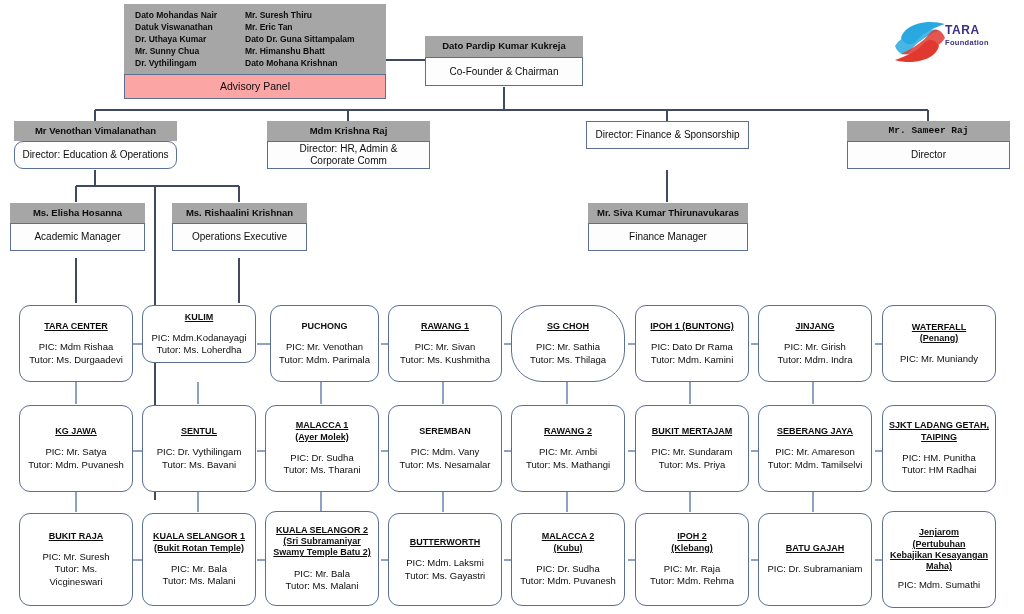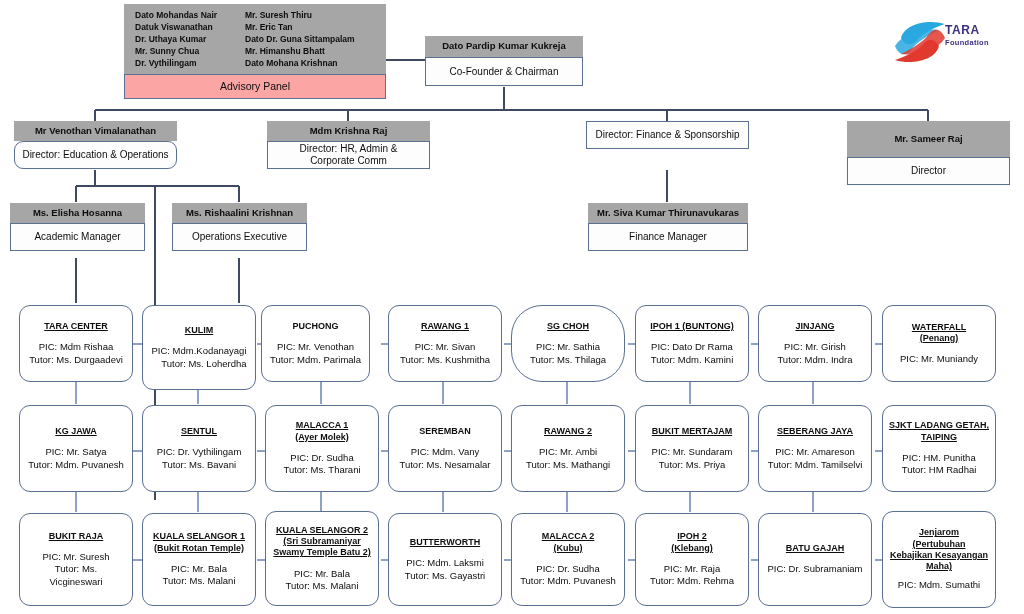--- a/index.html
+++ b/index.html
@@ -287,21 +287,21 @@
     <div class="node-head" style="height:20px;">Mdm Krishna Raj</div>
     <div class="node-body" style="height:28px;">Director: HR, Admin &amp;
 Corporate Comm</div>
   </div>
 
   <div class="node" style="left:586px; top:121px; width:163px;">
     <div class="node-body" style="height:28px;">Director: Finance &amp; Sponsorship</div>
   </div>
 
   <div class="node" style="left:847px; top:121px; width:163px;">
-    <div class="node-head" style="height:36px;">Mr. Sameer Raj</div>
+    <div class="node-head" style="height:20px;font-family:Liberation Mono, monospace;">Mr. Sameer Raj</div>
     <div class="node-body" style="height:28px;">Director</div>
   </div>
 
   <div class="node" style="left:10px; top:203px; width:135px;">
     <div class="node-head" style="height:20px;">Ms. Elisha Hosanna</div>
     <div class="node-body" style="height:28px;">Academic Manager</div>
   </div>
 
   <div class="node" style="left:172px; top:203px; width:135px;">
     <div class="node-head" style="height:20px;">Ms. Rishaalini Krishnan</div>
@@ -311,26 +311,26 @@
   <div class="node" style="left:588px; top:203px; width:160px;">
     <div class="node-head" style="height:20px;">Mr. Siva Kumar Thirunavukaras</div>
     <div class="node-body" style="height:28px;">Finance Manager</div>
   </div>
 
   <div class="centre-card" style="left:19px; top:305px; width:114px; height:77px;">
     <div class="cc-title">TARA CENTER</div>
     <div class="cc-lines">PIC: Mdm Rishaa
 Tutor: Ms. Durgaadevi</div>
   </div>
-  <div class="centre-card" style="left:142px; top:305px; width:114px; height:85px;text-align:right;">
+  <div class="centre-card" style="left:142px; top:305px; width:114px; height:58px;">
     <div class="cc-title">KULIM</div>
     <div class="cc-lines">PIC: Mdm.Kodanayagi
 Tutor: Ms. Loherdha</div>
   </div>
-  <div class="centre-card" style="left:261px; top:305px; width:109px; height:77px;text-align:center;">
+  <div class="centre-card" style="left:270px; top:305px; width:109px; height:77px;text-align:center;">
     <div class="cc-title no-underline">PUCHONG</div>
     <div class="cc-lines">PIC: Mr. Venothan
 Tutor: Mdm. Parimala</div>
   </div>
   <div class="centre-card" style="left:388px; top:305px; width:114px; height:77px;">
     <div class="cc-title">RAWANG 1</div>
     <div class="cc-lines">PIC: Mr. Sivan
 Tutor: Ms. Kushmitha</div>
   </div>
   <div class="centre-card" style="left:511px; top:305px; width:114px; height:77px;border-radius:31px;">

